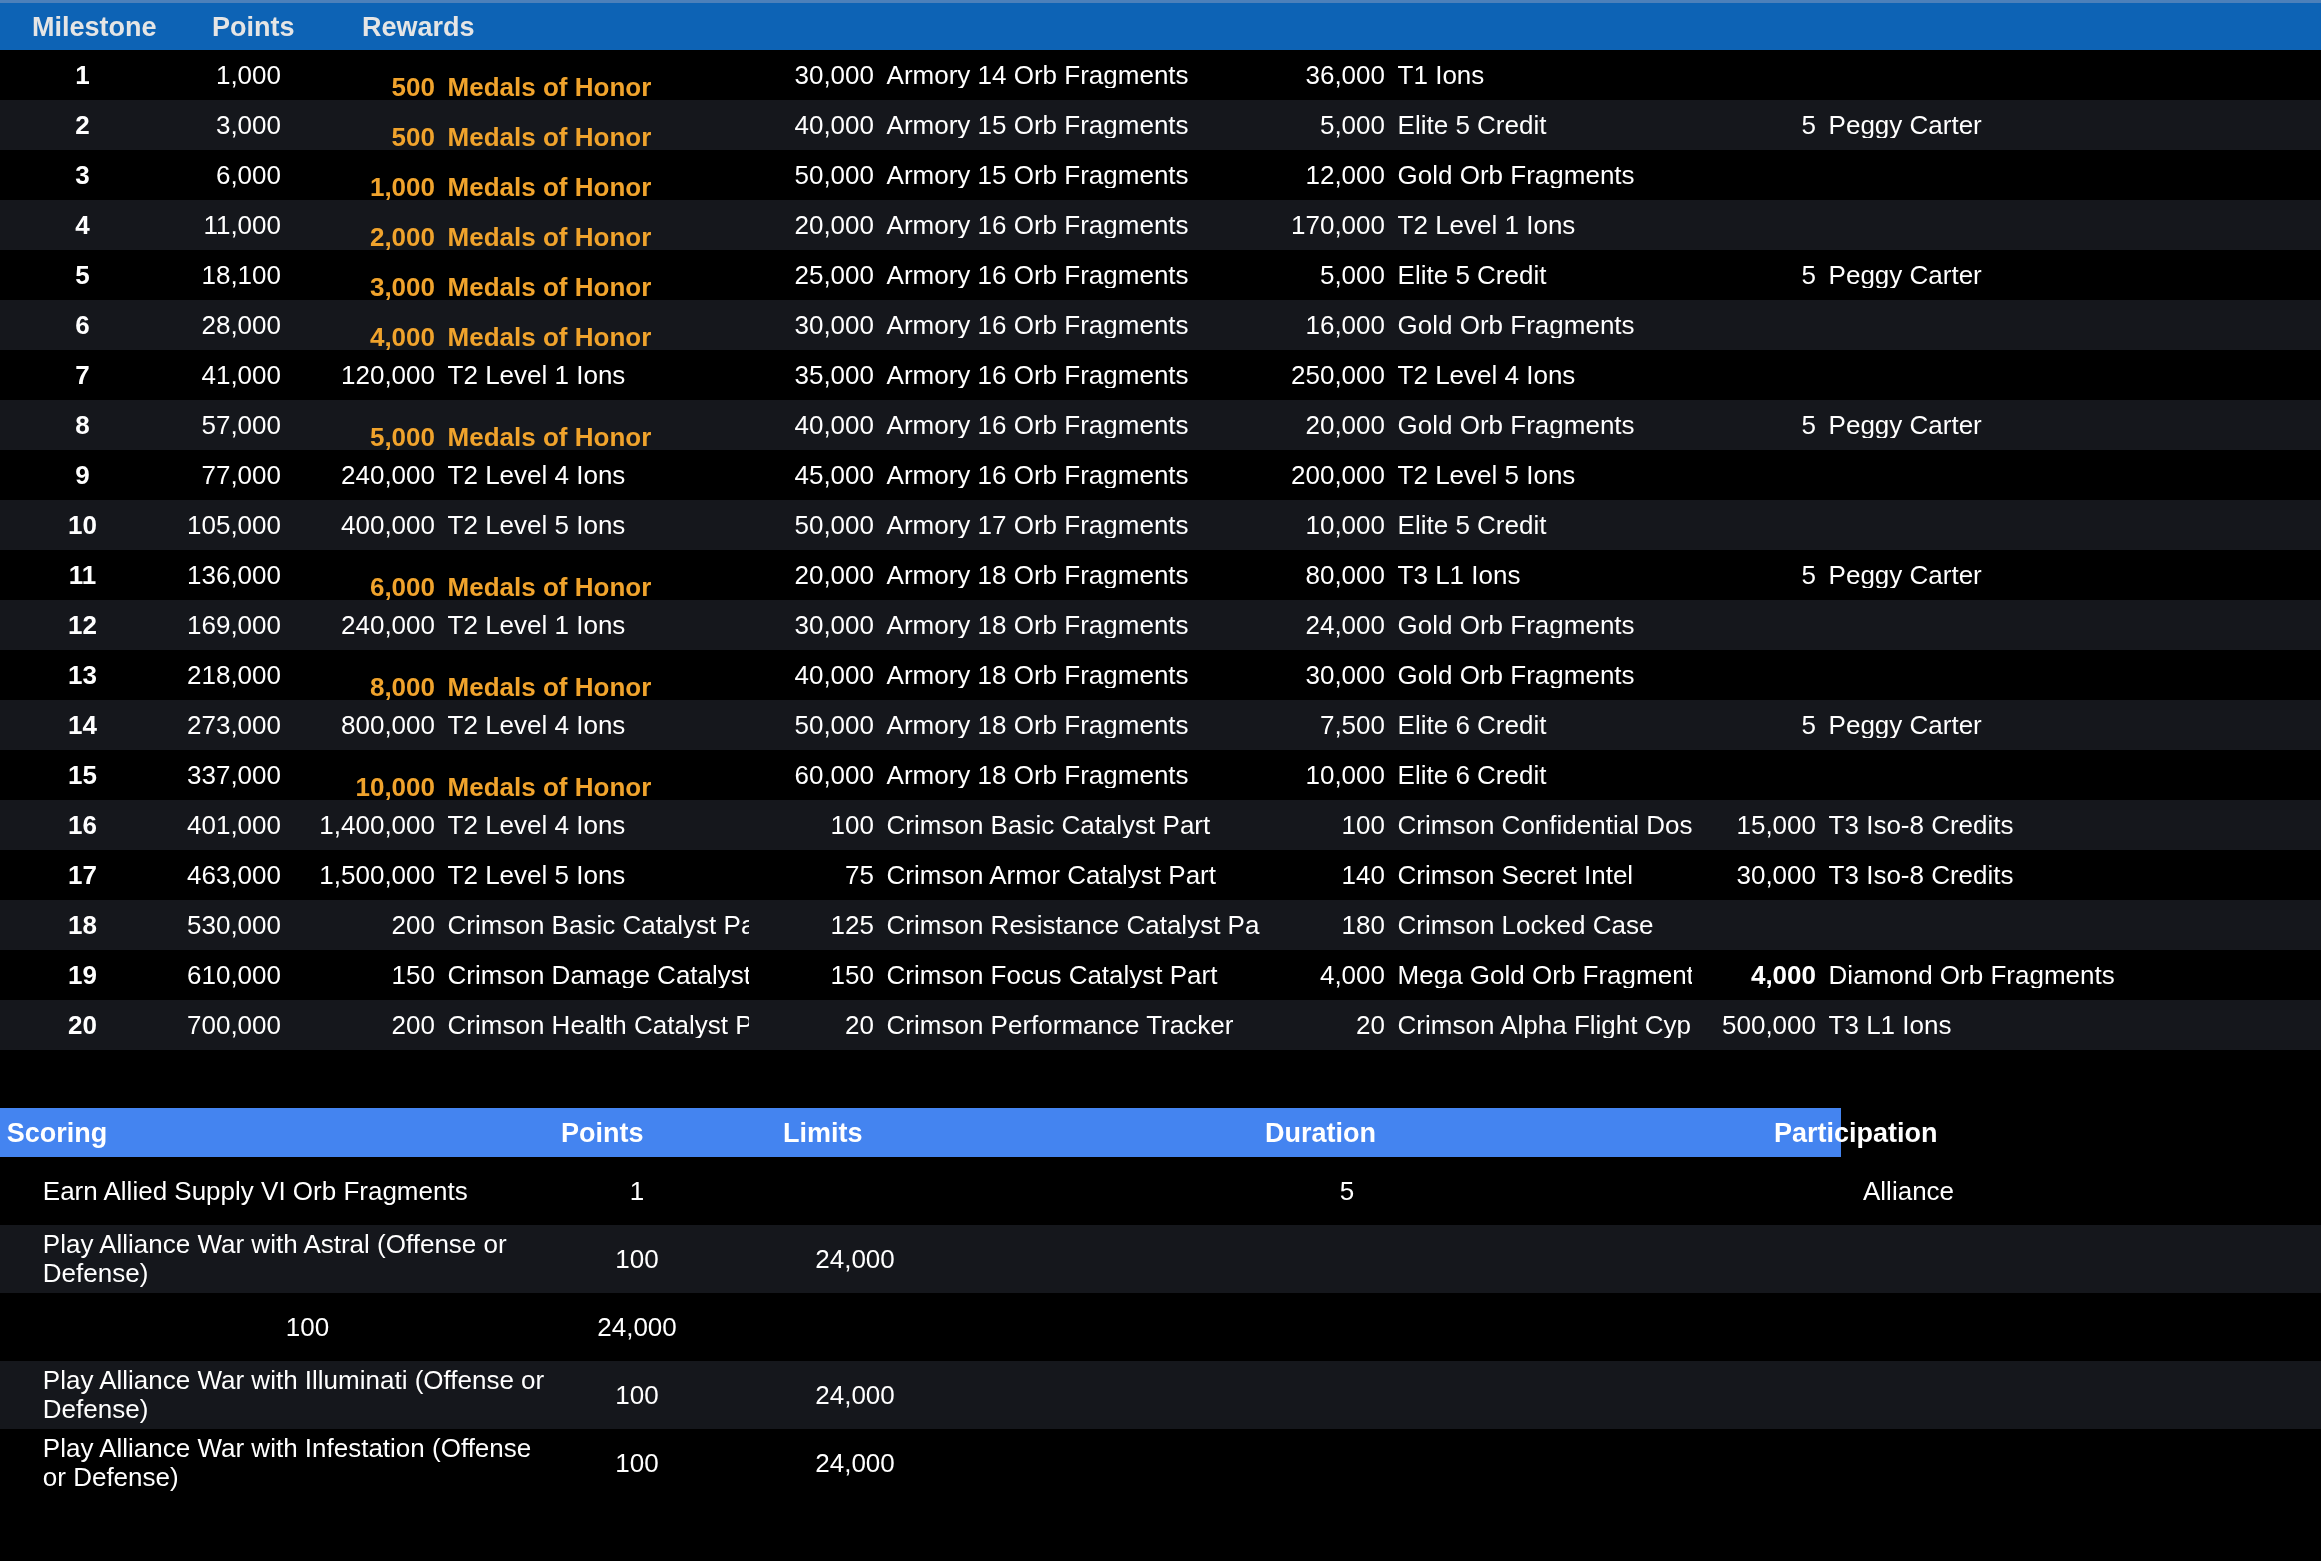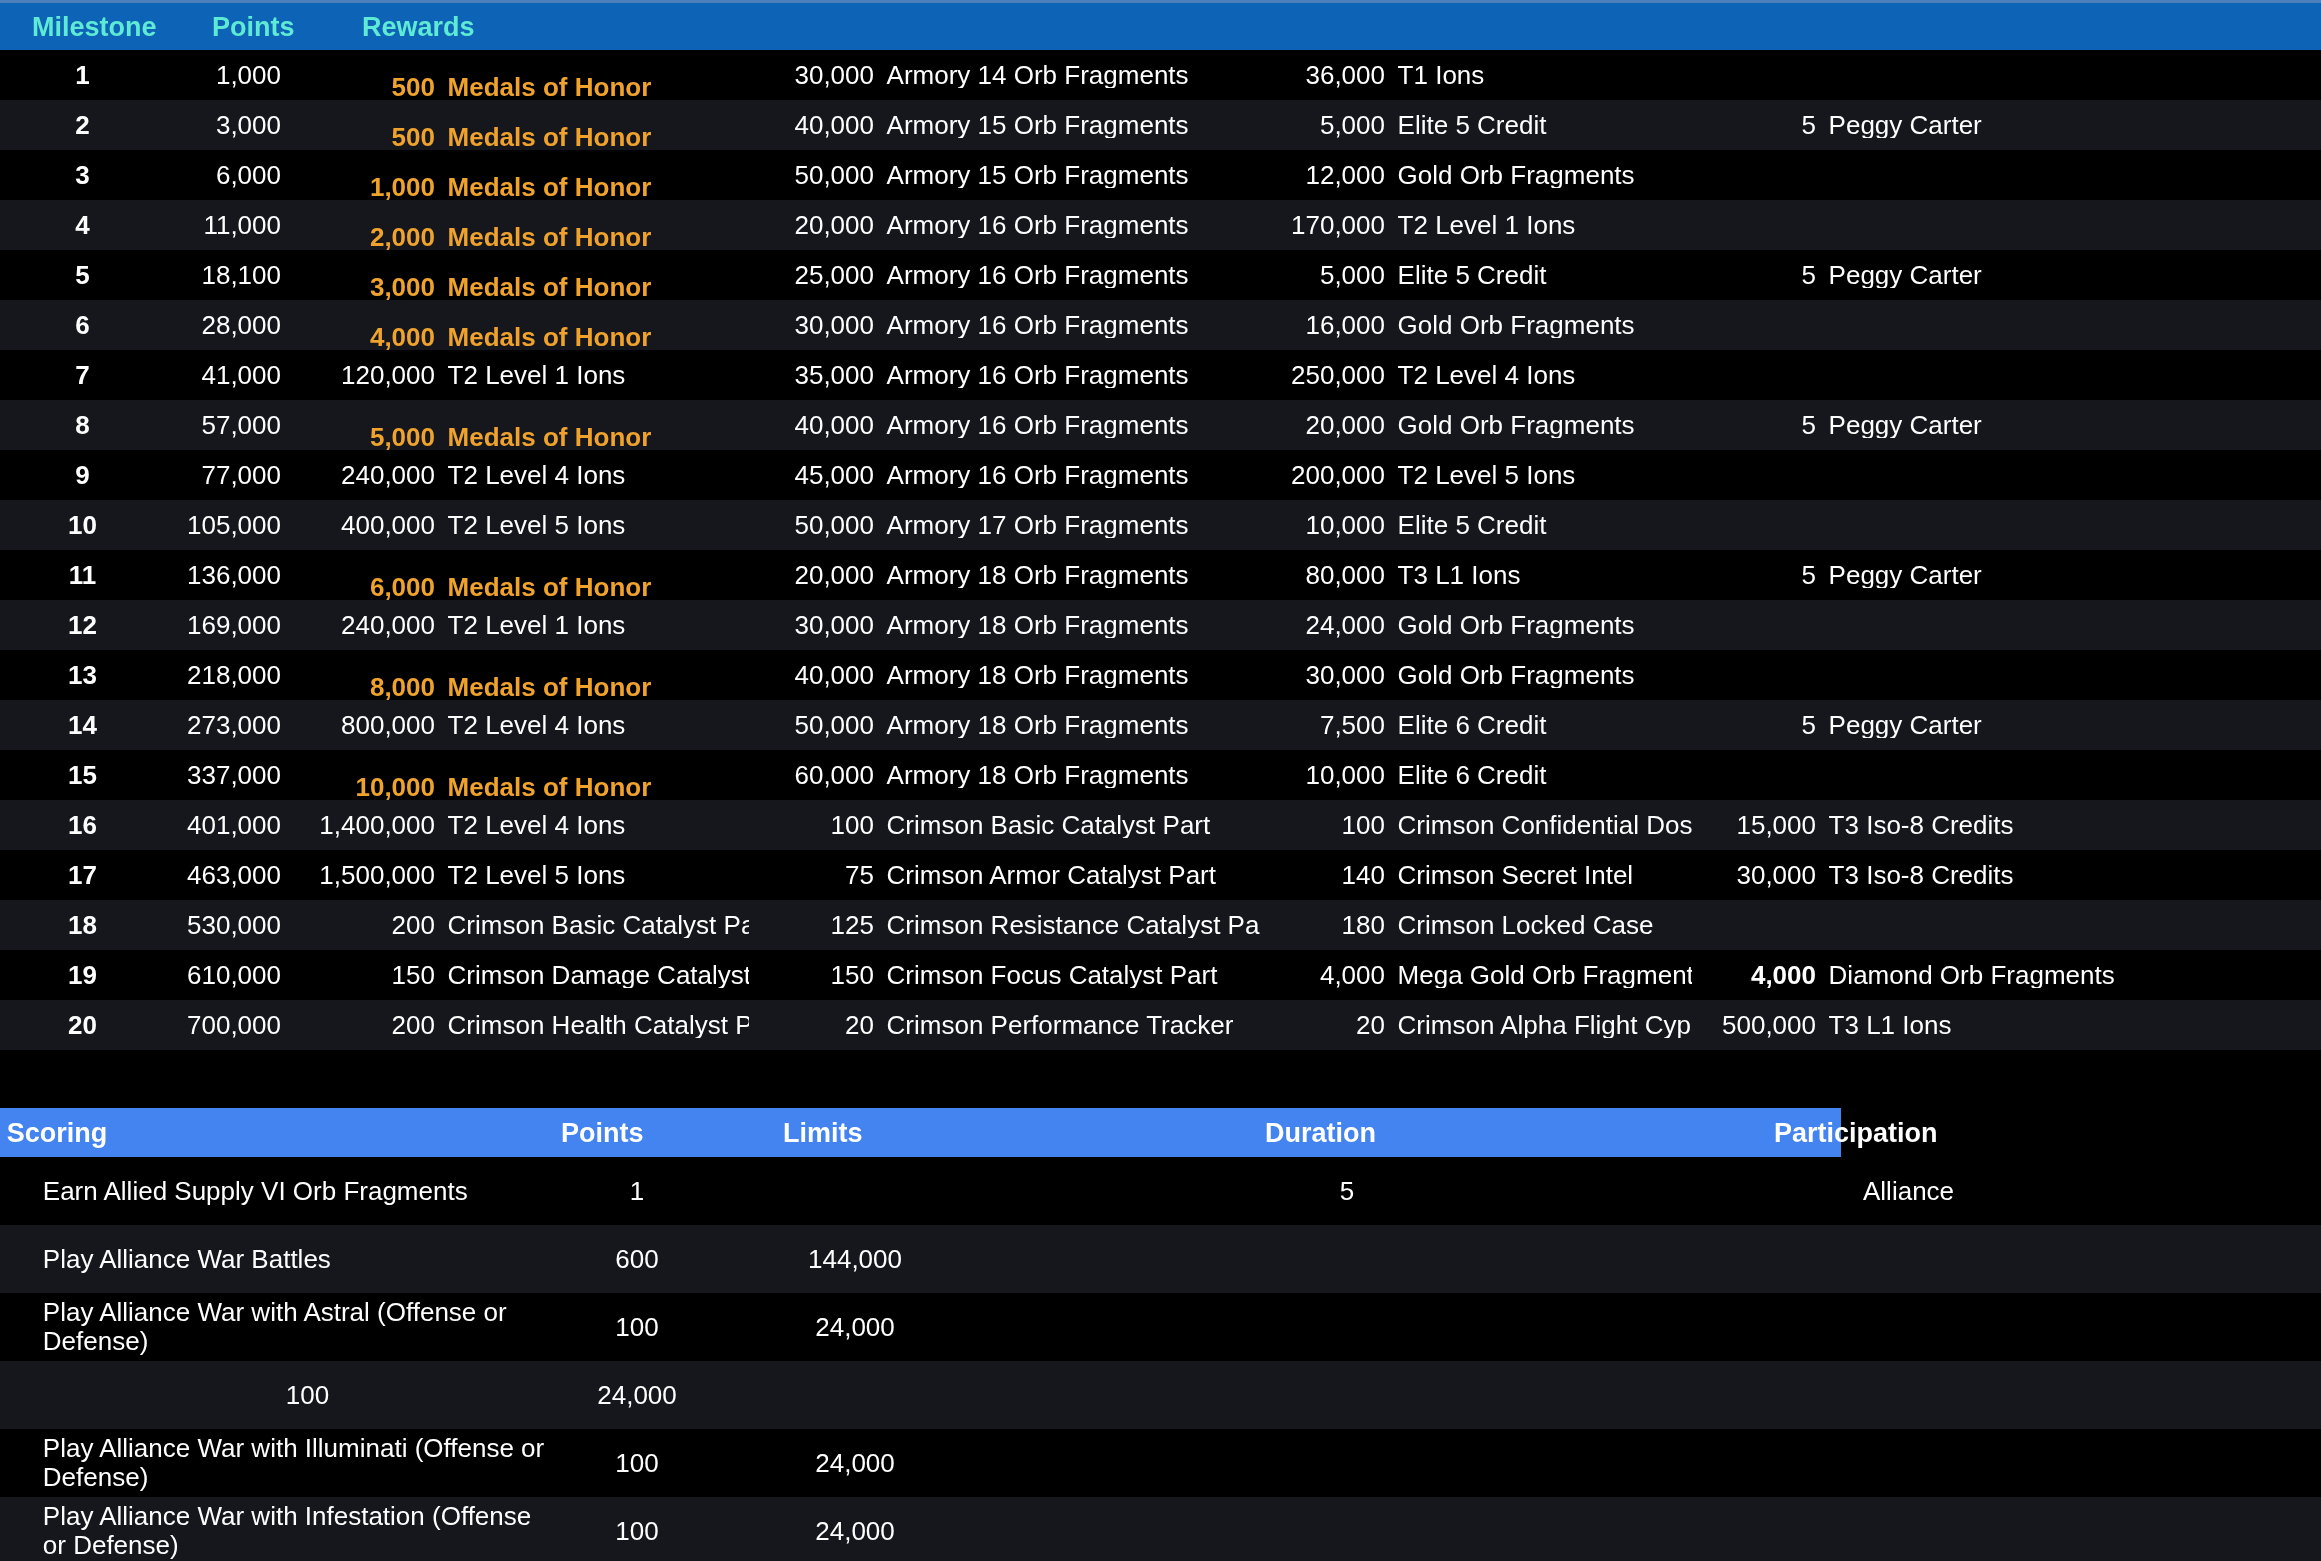--- a/index.html
+++ b/index.html
@@ -14,21 +14,21 @@
 
   
   .t1-header {
     position:absolute; top:0; left:0; width:2321px; height:50px;
     background:var(--h1bg,#0d63b5);
     border-top:3.9px solid var(--h1edge,#4c80ba);
     box-sizing:border-box;
   }
   .t1-header span {
     position:absolute; top:50%; transform:translateY(-50%);
-    font-size:27px; font-weight:bold; color:#5eead4; white-space:nowrap;
+    font-size:27px; font-weight:bold; color:#e5e5e5; white-space:nowrap;
   }
   .h-milestone { left:32px; }
   .h-points    { left:212px; }
   .h-rewards   { left:362px;text-align:center; }
 
   .t1-body { position:absolute; top:50px; left:0; width:2321px; }
   .m-row {
     display:grid;
     grid-template-columns:165px 116px 154px 314px 125px 386px 125px 307px 124px 504px;
     height:50px;
@@ -359,27 +359,20 @@
 
   <div class="t2-body" id="t2-body">
   <div class="s-row">
     <div class="s-label">Earn Allied Supply VI Orb Fragments</div>
     <div class="s-points">1</div>
     <div class="s-limits"></div>
     <div class="s-duration">5</div>
     <div class="s-part">Alliance</div>
   </div>
 
-  <div class="s-row">
-    <div class="s-label">Play Alliance War Battles</div>
-    <div class="s-points">600</div>
-    <div class="s-limits">144,000</div>
-    <div class="s-duration"></div>
-    <div class="s-part"></div>
-  </div>
 
   <div class="s-row">
     <div class="s-label">Play Alliance War with Astral (Offense or Defense)</div>
     <div class="s-points">100</div>
     <div class="s-limits">24,000</div>
     <div class="s-duration"></div>
     <div class="s-part"></div>
   </div>
 
   <div class="s-row">

